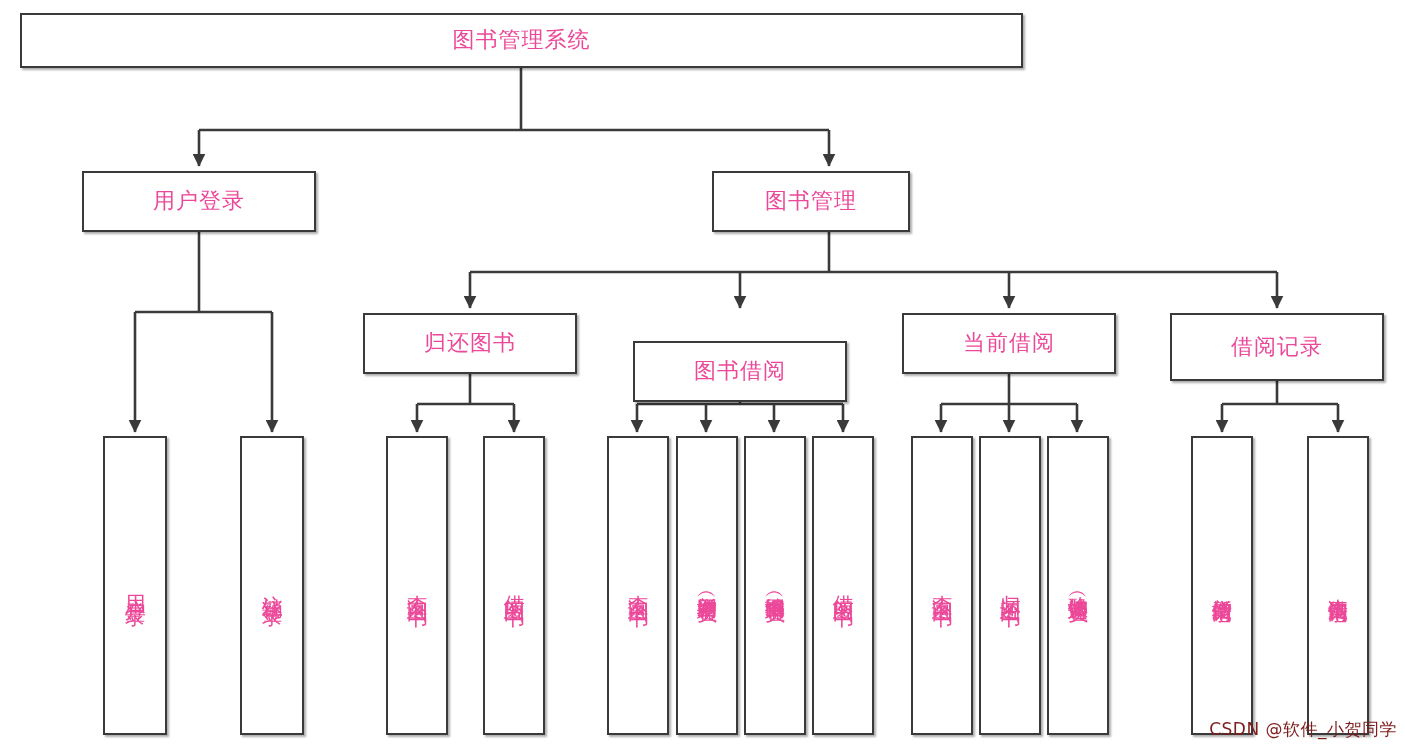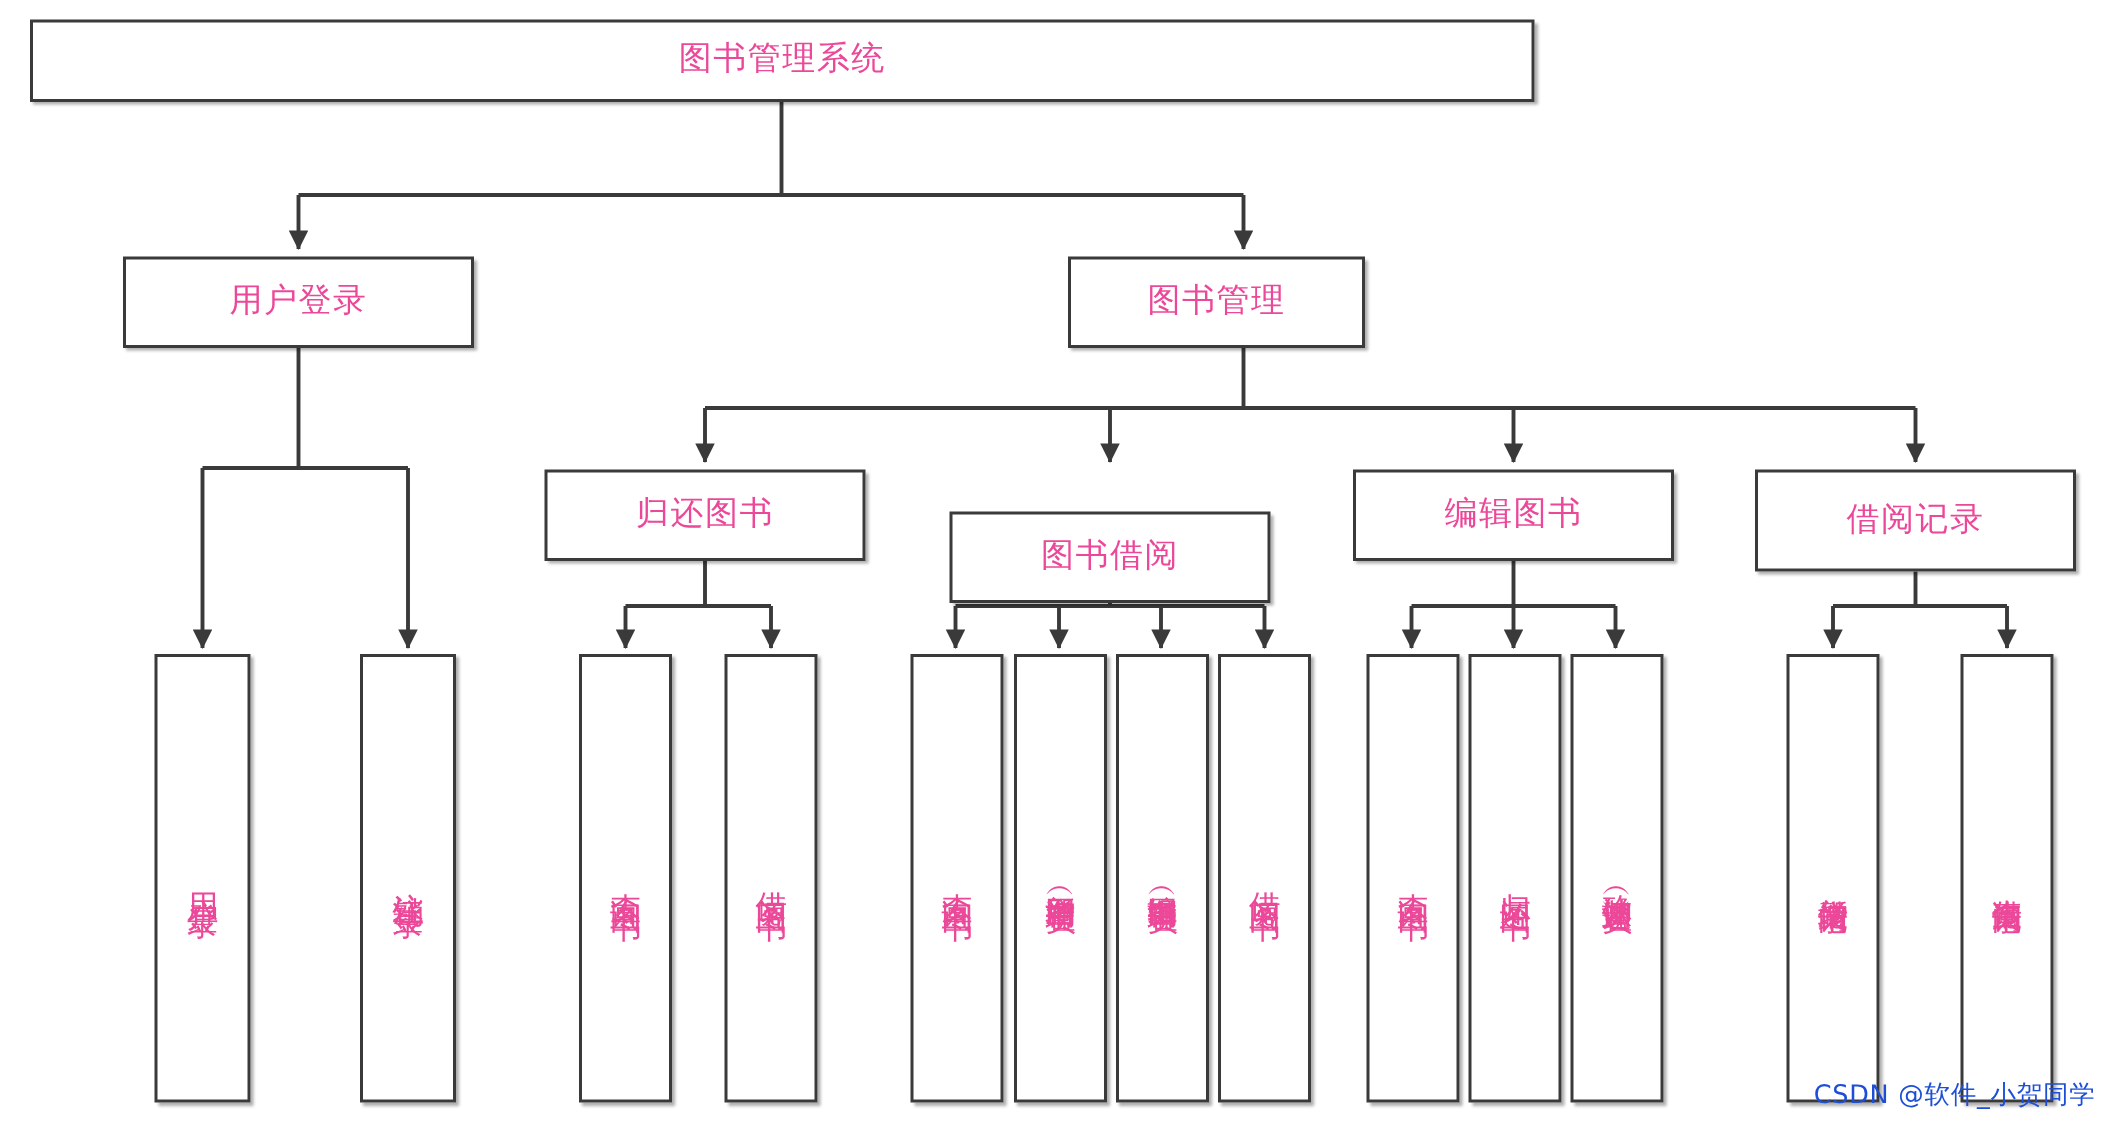--- a/index.html
+++ b/index.html
@@ -54,21 +54,21 @@
   }
   .node.v.tight {
     letter-spacing: 1px;
     font-size: 20px;
   }
   .watermark {
     position: absolute;
     right: 8px;
     bottom: 6px;
     font-size: 17px;
-    color: #1d4ed8;
+    color: #7f1d1d;
     letter-spacing: 0.5px;
     white-space: nowrap;
     font-family: "DejaVu Sans", "Liberation Sans", sans-serif;
   }
 </style>
 </head>
 <body>
 
 <div id="canvas">
 
@@ -123,21 +123,21 @@
     </g>
   </svg>
 
   <div class="node h" style="left:20px; top:13px; width:1003px; height:55px;">图书管理系统</div>
 
   <div class="node h" style="left:82px; top:171px; width:234px; height:61px;">用户登录</div>
   <div class="node h" style="left:712px; top:171px; width:198px; height:61px;">图书管理</div>
 
   <div class="node h" style="left:363px; top:313px; width:214px; height:61px;">归还图书</div>
   <div class="node h" style="left:633px; top:313px; width:214px; height:61px;margin-top:28px;">图书借阅</div>
-  <div class="node h" style="left:902px; top:313px; width:214px; height:61px;">编辑图书</div>
+  <div class="node h" style="left:902px; top:313px; width:214px; height:61px;">当前借阅</div>
   <div class="node h" style="left:1170px; top:313px; width:214px; height:68px;">借阅记录</div>
 
   <div class="node v" style="left:103px; top:436px; width:64px; height:299px;">用户登录</div>
   <div class="node v" style="left:240px; top:436px; width:64px; height:299px;">注销登录</div>
 
   <div class="node v" style="left:386px; top:436px; width:62px; height:299px;">查询图书</div>
   <div class="node v" style="left:483px; top:436px; width:62px; height:299px;">借阅图书</div>
 
   <div class="node v" style="left:607px; top:436px; width:62px; height:299px;">查询图书</div>
   <div class="node v tight" style="left:676px; top:436px; width:62px; height:299px;">新增图书（管理员）</div>

